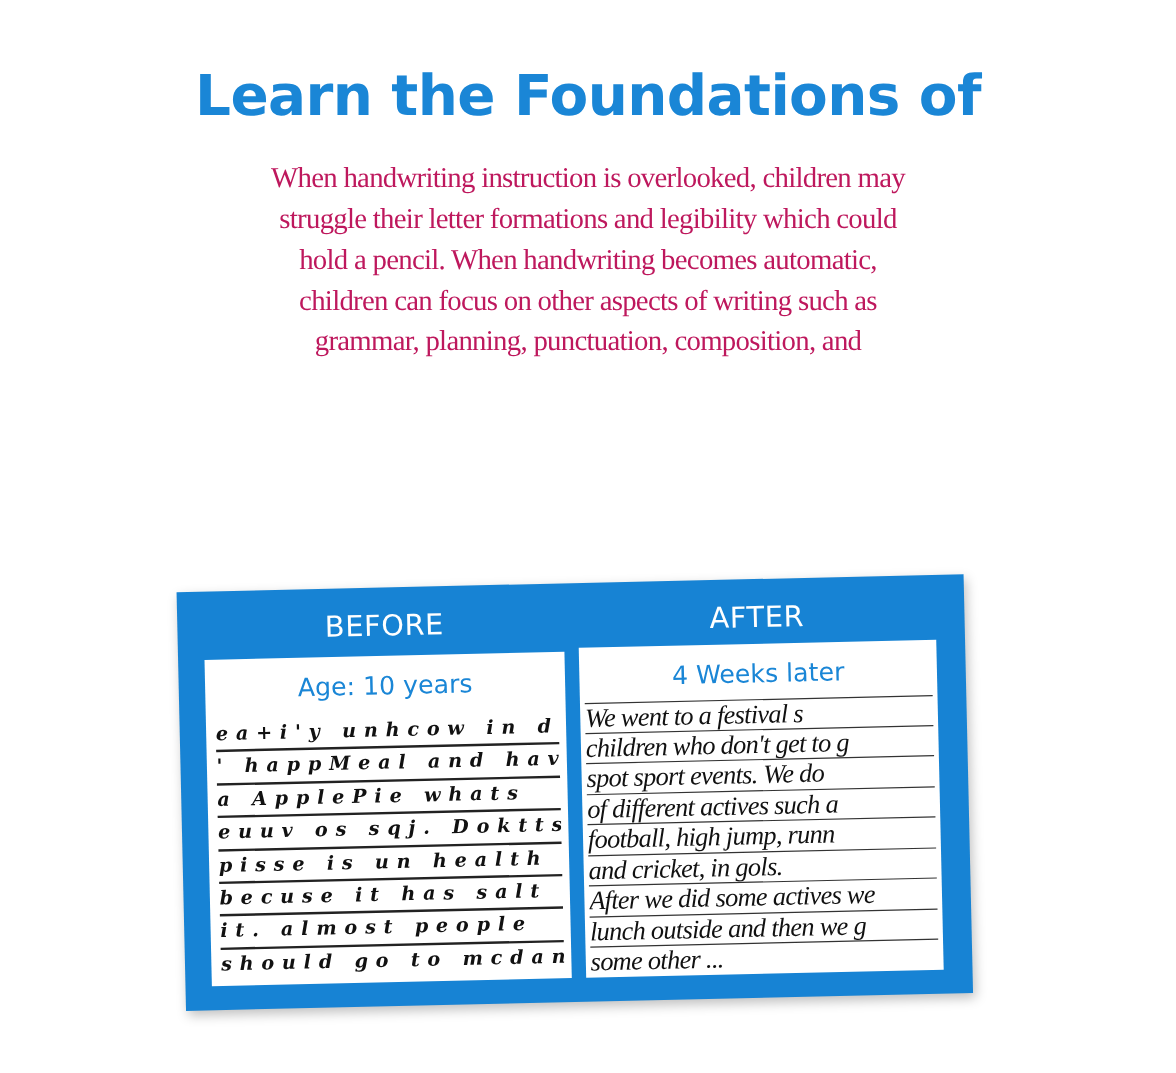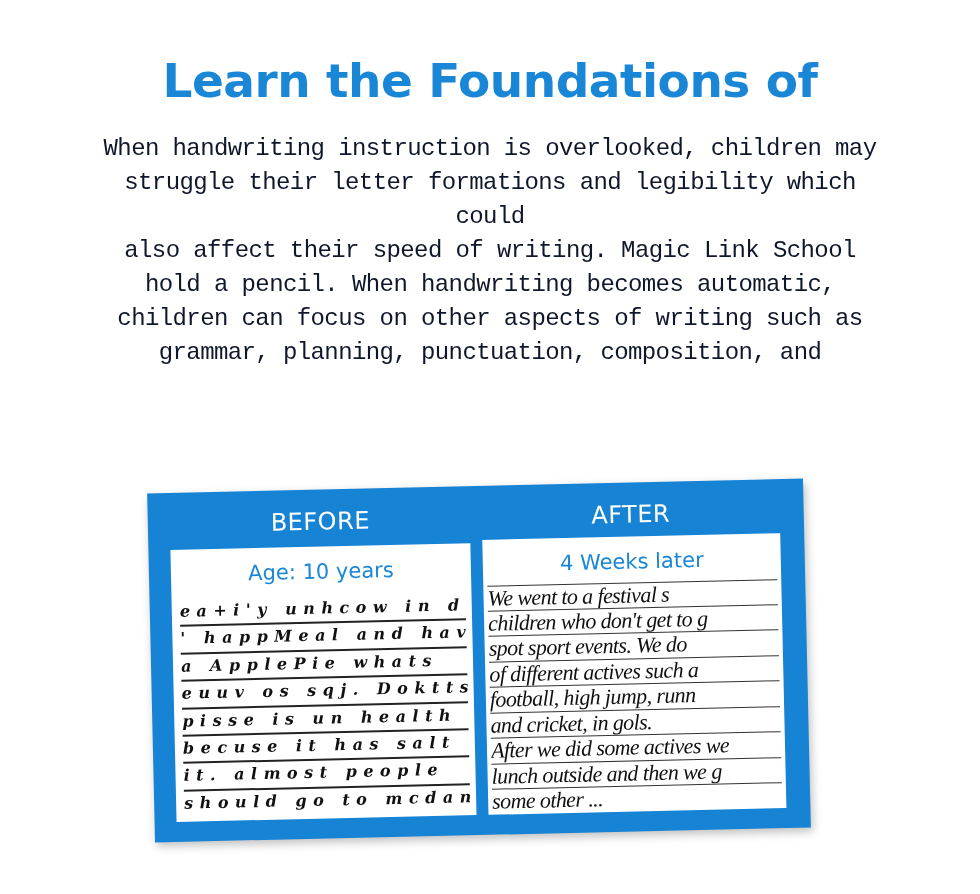--- a/index.html
+++ b/index.html
@@ -10,22 +10,22 @@
     .page { position: relative; width: 980px; height: 894px; }
 
     .title {
       position: absolute; left: 0; top: 12px; width: 980px;
       text-align: center; color: #1a86d6;
       font-family: "DejaVu Sans", sans-serif; font-weight: bold;
       font-size: 47px; line-height: 49px; letter-spacing: -0.5px; margin-top: 44px;
     }
     .intro {
       position: absolute; left: 95px; top: 132px; width: 790px;
-      text-align: center; color: #0f172a;
-      font-family: Liberation Mono, monospace;
+      text-align: center; color: #be185d;
+      font-family: Liberation Serif, serif;
       font-size: 24px; line-height: 34px; letter-spacing: -0.6px;
     }
 
     
     .card-wrap {
       position: absolute; left: 151px; top: 486px; width: 656px; height: 349px;
       transform: rotate(-1.3deg); transform-origin: center center;
     }
     .card {
       position: absolute; inset: 0; background: #1783d4;
@@ -78,21 +78,20 @@
 
 <div class="page">
 
   <h1 class="title">
     <div>Learn the Foundations of</div>
   </h1>
 
   <div class="intro">
     <div>When handwriting instruction is overlooked, children may</div>
     <div>struggle their letter formations and legibility which could</div>
-    <div>also affect their speed of writing. Magic Link School</div>
     <div>hold a pencil. When handwriting becomes automatic,</div>
     <div>children can focus on other aspects of writing such as</div>
     <div>grammar, planning, punctuation, composition, and</div>
   </div>
 
   <div class="card-wrap">
     <div class="card">
 
       <div class="col-title before">BEFORE</div>
       <div class="col-title after">AFTER</div>

